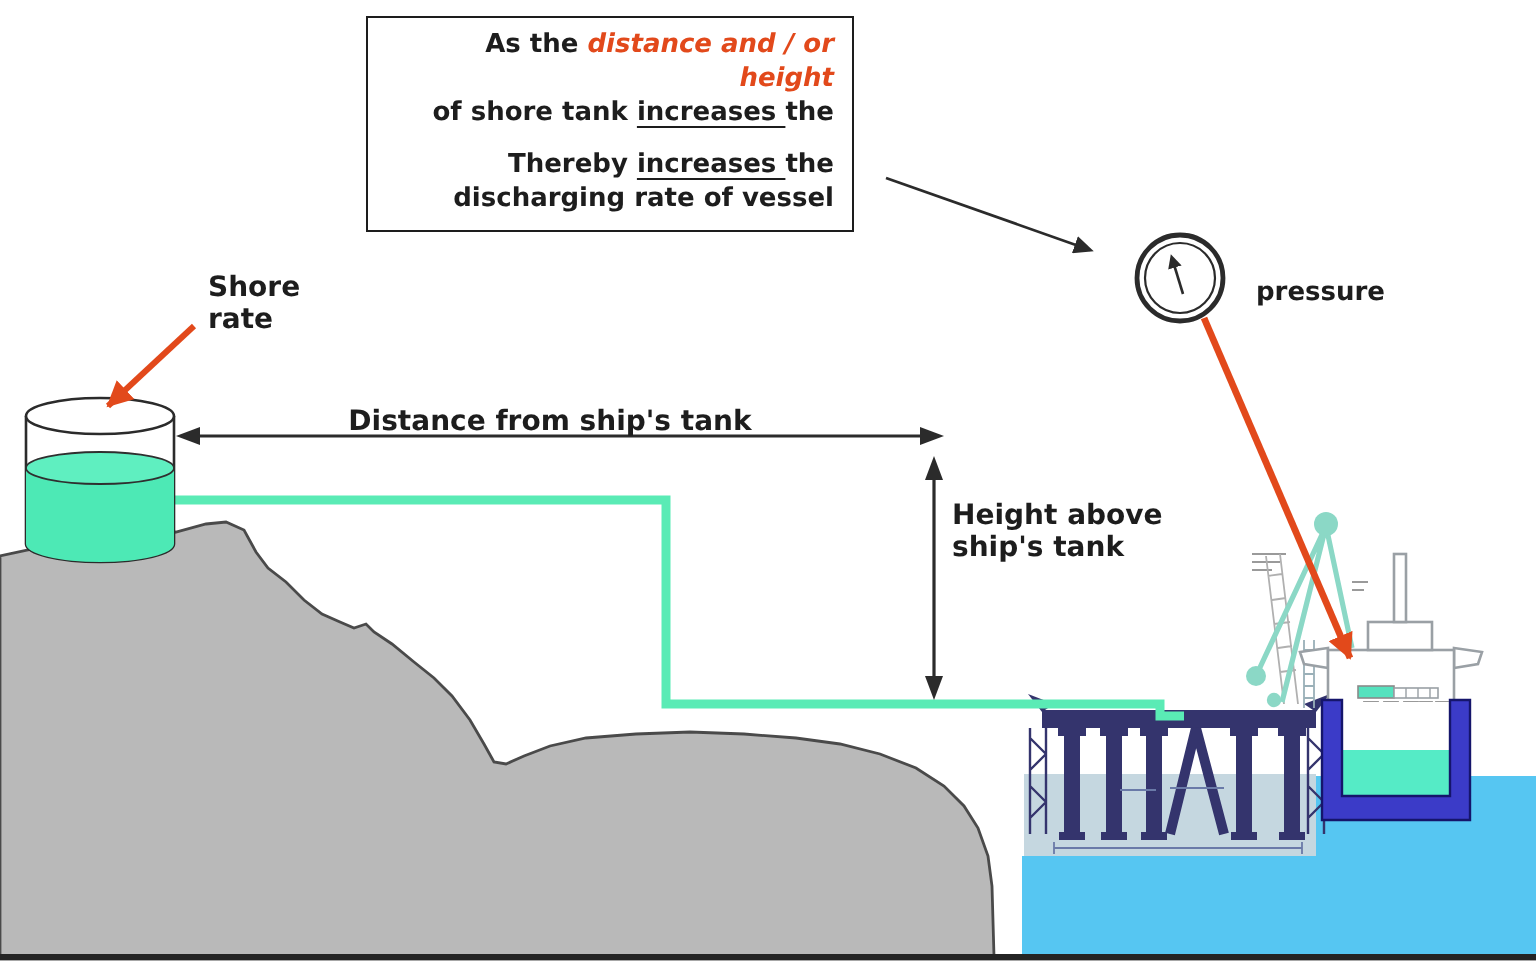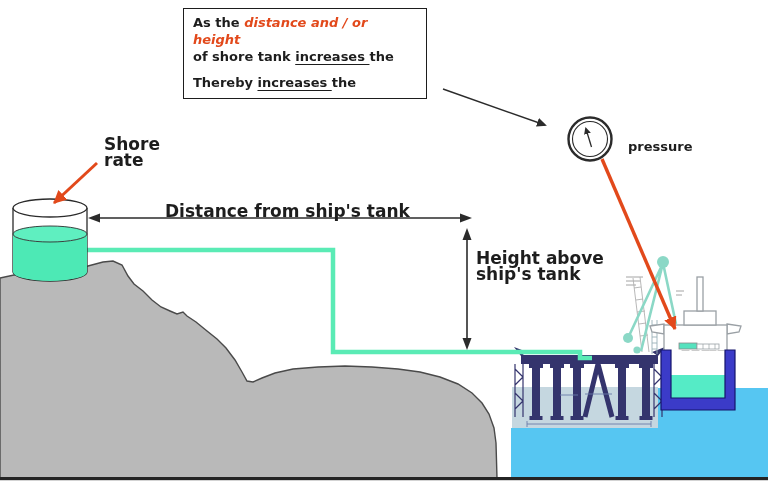--- a/index.html
+++ b/index.html
@@ -8,28 +8,28 @@
     background:#ffffff; color:#1d1d1d;
     font-family:"DejaVu Sans", "Liberation Sans", sans-serif;
   }
   svg.diagram { position:absolute; left:0; top:0; }
   .overlay { position:absolute; }
 
   .note-box {
     left:183px; top:8px; width:244px; box-sizing:border-box;
     border:1.7px solid #1d1d1d; background:#fff;
     padding:5px 9px 7px 9px;
-    font-size:13px; line-height:17px; font-weight:600;
+    font-size:13px; line-height:17px; font-weight:600;text-align:right;
   }
   .note-box p { margin:0; }
   .note-box p + p { margin-top:9px; }
   .hl { color:#E2491B; font-style:italic; }
   .ul { text-decoration:underline; text-underline-offset:2.5px; text-decoration-thickness:1.4px; }
 
-  .lbl { position:absolute; font-size:17px; line-height:16px; font-weight:600; white-space:nowrap; }
+  .lbl { position:absolute; font-size:14px; line-height:16px; font-weight:600; white-space:nowrap; }
   .lbl-shore    { left:104px; top:136px; }
   .lbl-distance { left:165px; top:188px; width:220px; text-align:center;margin-top:15px; }
   .lbl-height   { left:476px; top:250px; }
   .lbl-gauge    { left:628px; top:92px;  font-size:13px; line-height:15.5px; }
 </style>
 </head>
 <body>
 
 <div class="stage">
 
@@ -145,20 +145,21 @@
     <rect x="0" y="477" width="768" height="3.2" fill="#242424"></rect>
   </svg>
 
   <div class="overlay note-box">
     <p>
       <span>As the </span><span class="hl">distance and / or height</span><br>
       <span>of shore tank </span><span class="ul">increases </span><span>the</span><br>
     </p>
     <p>
       <span>Thereby </span><span class="ul">increases </span><span>the</span><br>
+      <span>discharging rate of vessel</span>
     </p>
   </div>
 
   <div class="lbl lbl-shore">
     <span>Shore</span><br>
     <span>rate</span>
   </div>
 
   <div class="lbl lbl-distance">Distance from ship's tank</div>
 

